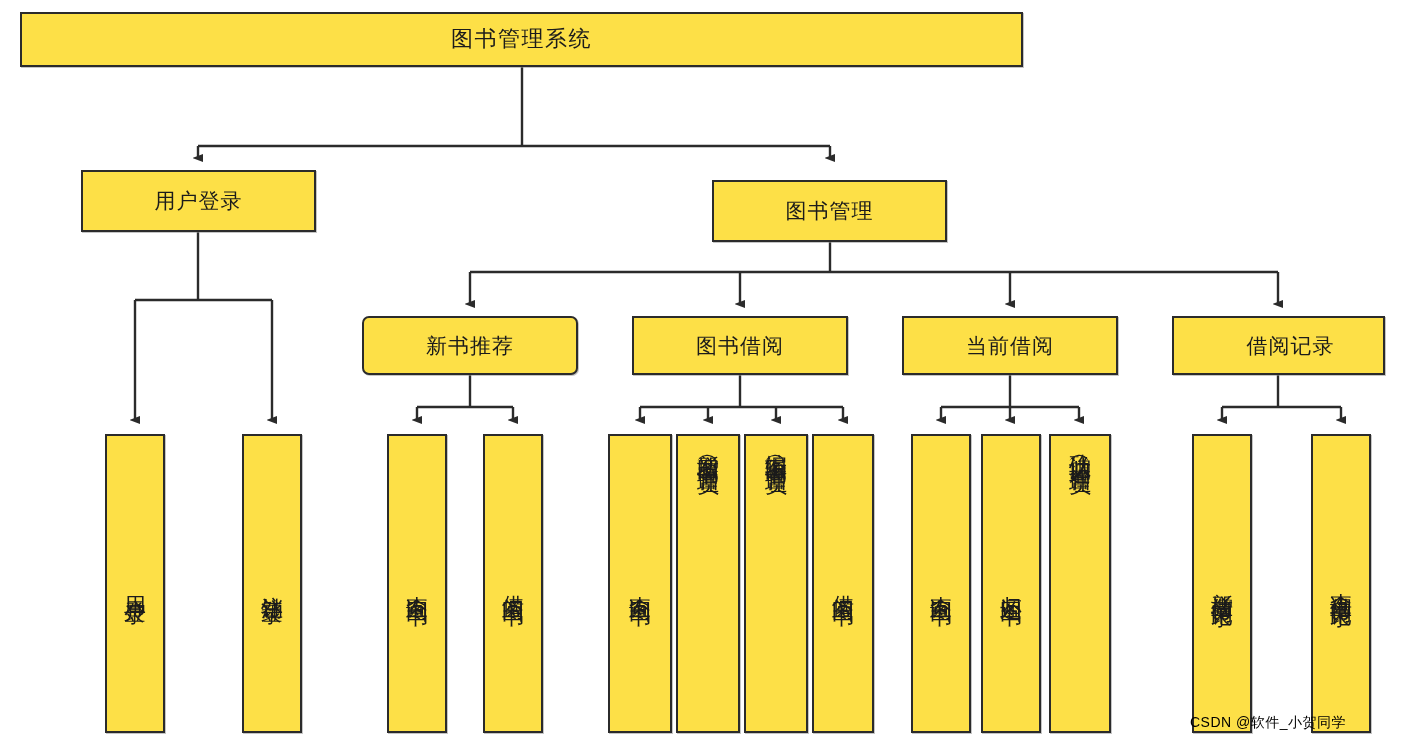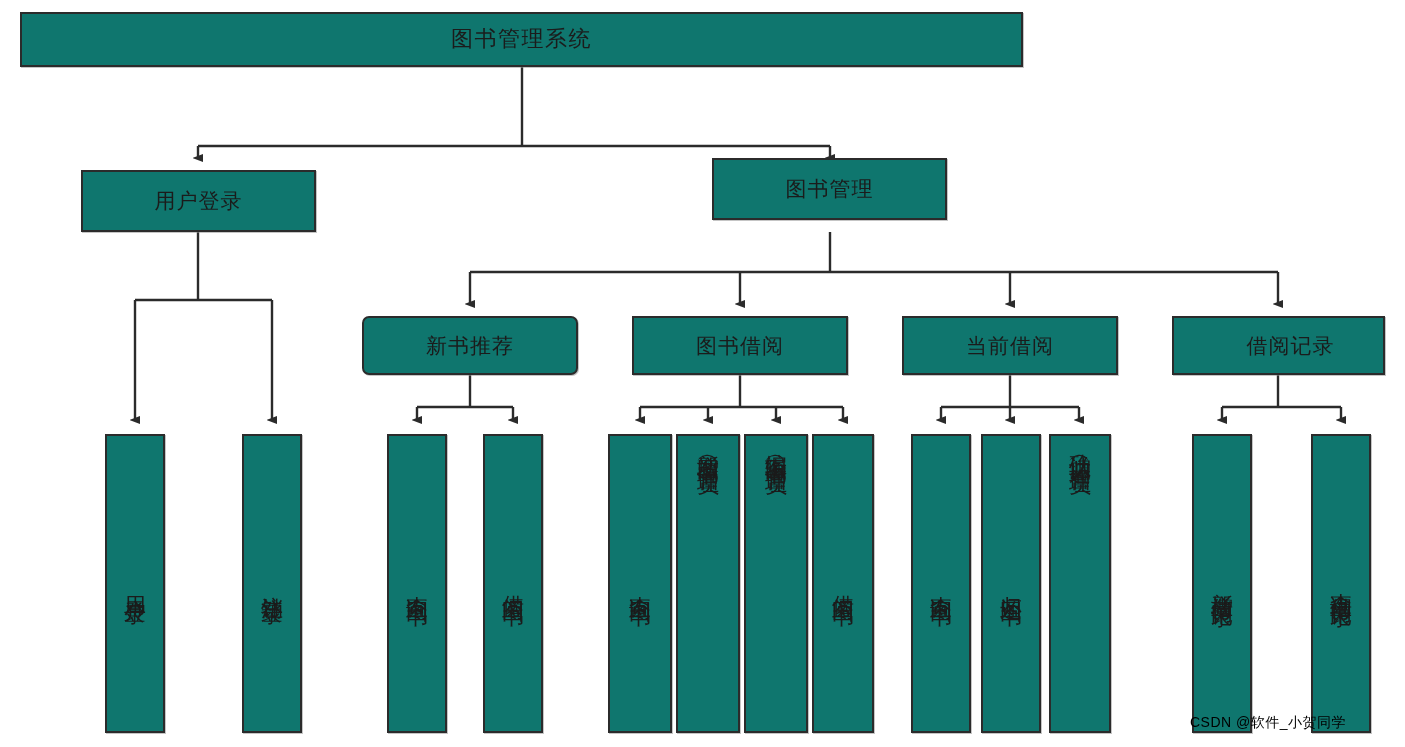--- a/index.html
+++ b/index.html
@@ -22,21 +22,21 @@
     position: absolute;
     left: 0;
     top: 0;
     width: 1405px;
     height: 747px;
     pointer-events: none;
   }
   .node {
     position: absolute;
     box-sizing: border-box;
-    background: #0f766e;
+    background: #fde047;
     border: 2px solid #2b2b2b;
     box-shadow: 1px 1px 0 rgba(150,150,150,0.55);
     display: flex;
     align-items: center;
     justify-content: center;
     color: #1b1b1b;
     z-index: 2;
   }
   .node .txt {
     display: block;
@@ -132,21 +132,21 @@
     </g>
   </svg>
 
   <div class="node h root" style="left:20px; top:12px; width:1003px; height:55px;">
     <span class="txt">图书管理系统</span>
   </div>
 
   <div class="node h" style="left:81px; top:170px; width:235px; height:62px;">
     <span class="txt">用户登录</span>
   </div>
-  <div class="node h" style="left:712px; top:158px; width:235px; height:62px;">
+  <div class="node h" style="left:712px; top:180px; width:235px; height:62px;">
     <span class="txt">图书管理</span>
   </div>
 
   <div class="node h" style="left:362px; top:316px; width:216px; height:59px;border-radius:7px;">
     <span class="txt">新书推荐</span>
   </div>
   <div class="node h" style="left:632px; top:316px; width:216px; height:59px;">
     <span class="txt">图书借阅</span>
   </div>
   <div class="node h" style="left:902px; top:316px; width:216px; height:59px;">

